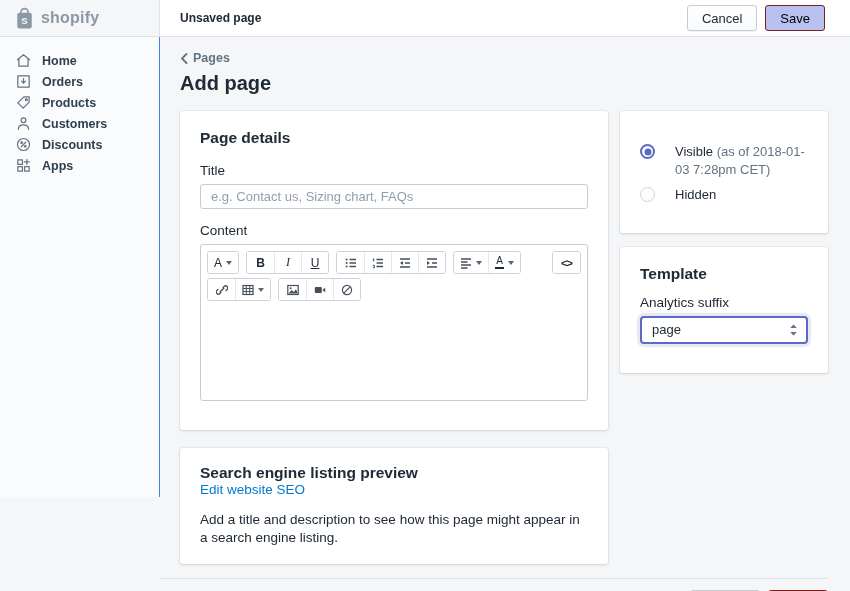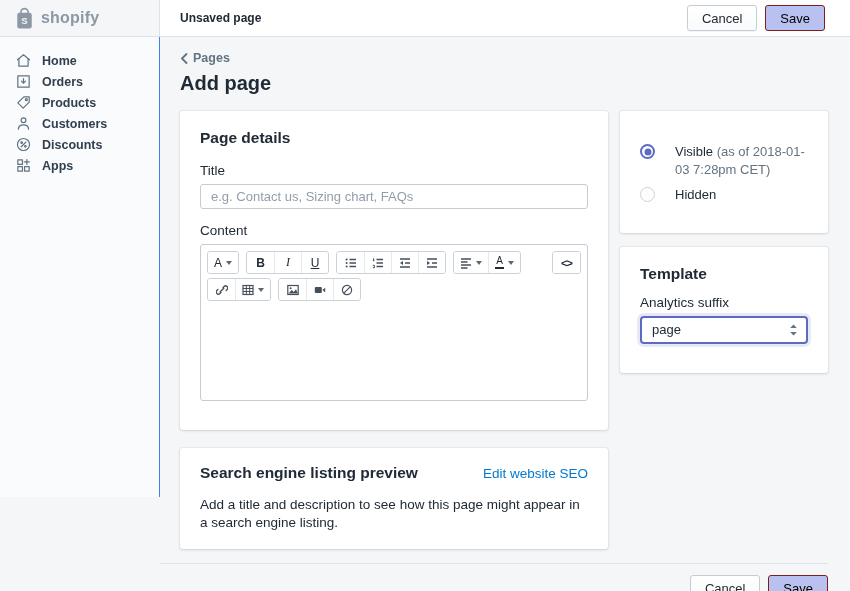--- a/index.html
+++ b/index.html
@@ -102,21 +102,21 @@
   .tb-i { font-style:italic; font-family:"Liberation Serif", serif; }
   .tb-u { text-decoration:underline; }
   .tb-code { font-weight:700; letter-spacing:-1px; font-size:11px; }
   .color-a { display:inline-flex; flex-direction:column; align-items:center; line-height:1; }
   .color-a .a { font-size:10px; font-weight:400; }
   .color-a .bar { width:9px; height:2px; background:#212b36; margin-top:1px; }
   .ml-auto { margin-left:auto; }
   .editor-area { height:100px; cursor:text; }
   
   .seo-card { margin-top:18px; padding:16px 20px 17px; }
-  .seo-head { display:flex; justify-content:space-between; align-items:baseline; }
+  .seo-head { display:flex; justify-content:space-between; align-items:baseline;flex-direction:column; }
   .link { color:#007ace; font-size:13.5px; cursor:pointer; }
   .seo-desc { margin-top:14px; font-size:13.5px; color:#212b36; line-height:1.35; }
   
   .radio-row { display:flex; gap:20px; align-items:flex-start; margin-top:4px; cursor:pointer; }
   .radio { width:15px; height:15px; border-radius:50%; flex:none; margin-top:1px; position:relative; }
   .radio.selected { border:2px solid #5c6ac4; background:#fff; }
   .radio.selected::after {
     content:""; position:absolute; top:50%; left:50%; width:7px; height:7px;
     transform:translate(-50%,-50%); border-radius:50%; background:#5c6ac4;
   }

